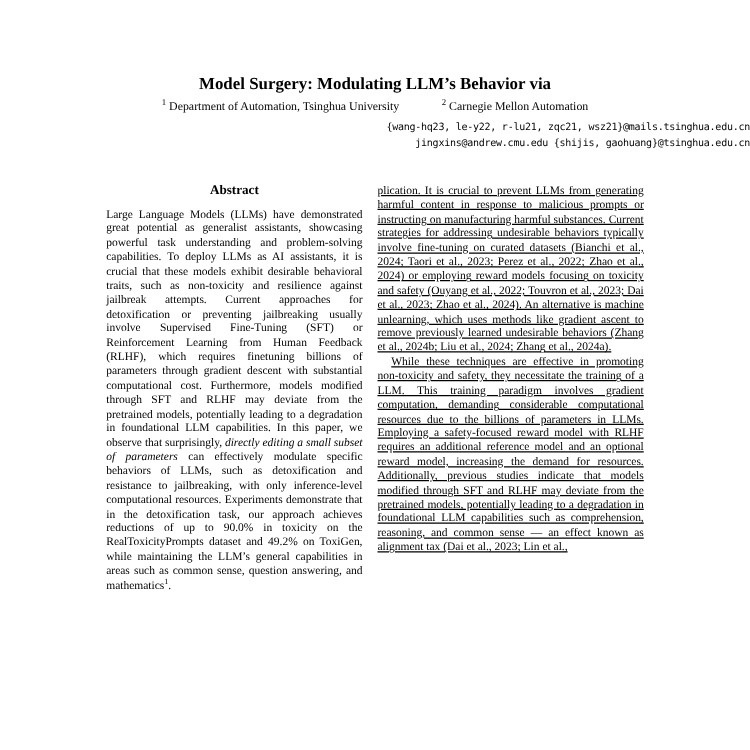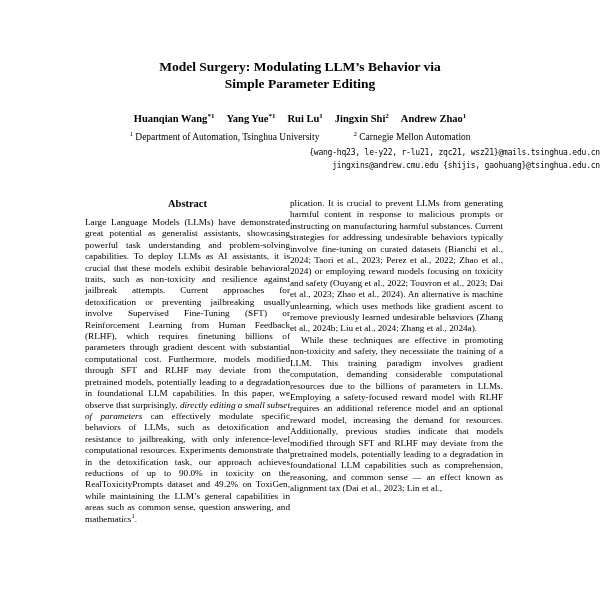--- a/index.html
+++ b/index.html
@@ -47,23 +47,24 @@
     text-align: right;
     font-family: "DejaVu Sans Mono", "Liberation Mono", monospace;
     font-size: 8px;
     line-height: 12.5px;
     letter-spacing: -0.2px;
   }
   .columns {
     width: 430px;
     margin: 26px auto 3px auto;
     display: flex;
+    gap: 12px;
   }
   .col-left  { width: 205px; flex: 0 0 205px; }
-  .col-right { width: 213px; flex: 0 0 213px; }
+  .col-right { width: 213px; flex: 0 0 213px; text-decoration: underline; }
   .abstract-heading {
     text-align: center;
     font-weight: bold;
     font-size: 10.5px;
     margin-bottom: 8px;
   }
   .body-text {
     font-size: 9.2px;
     line-height: 11.4px;
     text-align: justify;
@@ -78,26 +79,22 @@
   .body-text em { font-style: italic; }
   .indent { text-indent: 11px; }
 </style>
 </head>
 <body>
 
 <div class="page">
 
   <div class="title">
     <div>Model Surgery: Modulating LLM’s Behavior via</div>
-    <div>Simple Parameter Editing</div>
   </div>
 
-  <div class="authors authors-first">
-    <span class="author"><span>Huanqian Wang</span><sup>*1</sup></span><span class="author"><span>Yang Yue</span><sup>*1</sup></span><span class="author"><span>Rui Lu</span><sup>1</sup></span><span class="author"><span>Jingxin Shi</span><sup>2</sup></span><span class="author"><span>Andrew Zhao</span><sup>1</sup></span>
-  </div>
 
 
   <div class="affiliations">
     <span class="affiliation"><sup>1</sup> <span>Department of Automation, Tsinghua University</span></span><span class="affiliation"><sup>2</sup> <span>Carnegie Mellon Automation</span></span>
   </div>
 
   <div class="emails">
     <div>{wang-hq23, le-y22, r-lu21, zqc21, wsz21}@mails.tsinghua.edu.cn</div>
     <div>jingxins@andrew.cmu.edu {shijis, gaohuang}@tsinghua.edu.cn</div>
   </div>

